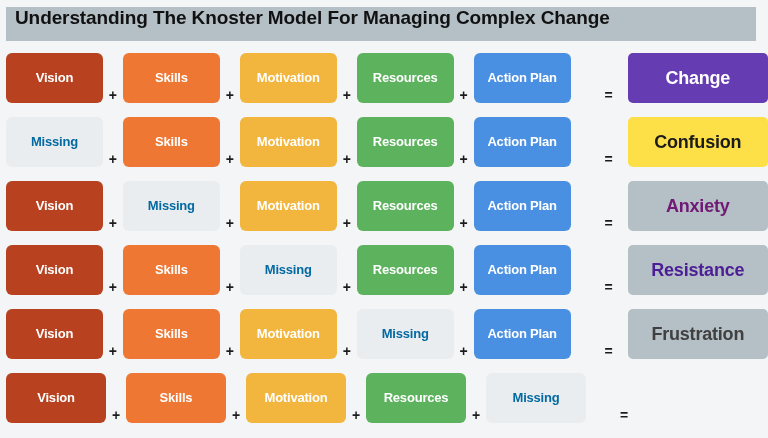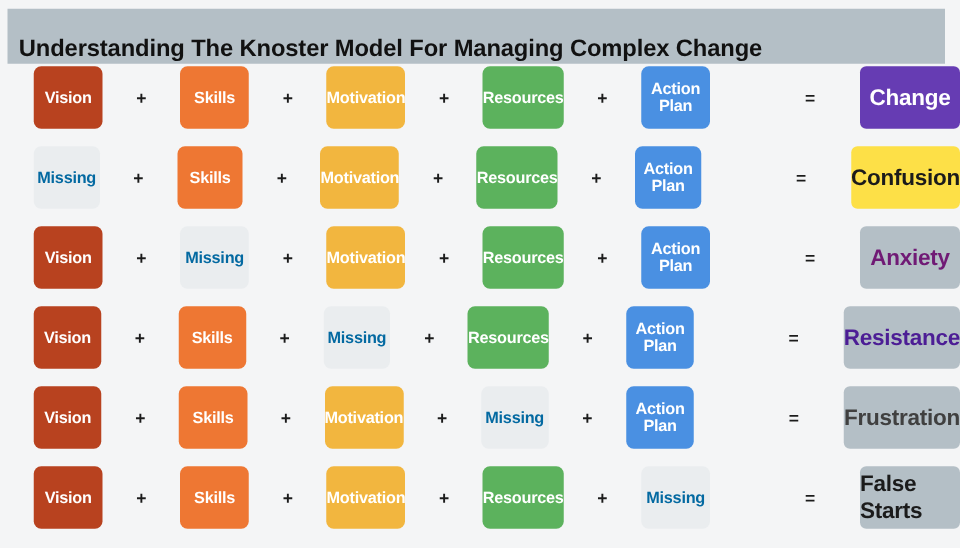--- a/index.html
+++ b/index.html
@@ -19,24 +19,24 @@
     height: 438px;
     background: #f4f5f6;
     box-sizing: border-box;
   }
   
   .title-bar {
     position: absolute;
     left: 6px;
     top: 7px;
     width: 750px;
-    height: 44px;
+    height: 34px;
     background: #b4bfc6;
     display: flex;
-    align-items: flex-end;
+    align-items: flex-start;
     box-sizing: border-box;
     padding-left: 9px;
   }
   .title-text {
     font-size: 19px;
     font-weight: bold;
     color: #111111;
     letter-spacing: -0.1px;
     white-space: nowrap;
     font-family: "Liberation Sans", sans-serif;
@@ -46,22 +46,21 @@
     position: absolute;
     left: 0;
     top: 53px;
     width: 768px;
   }
   .row {
     position: relative;
     height: 50px;
     margin-bottom: 14px;
     display: flex;
-    align-items: center;
-    gap: 21px;
+    align-items: flex-end;
   }
   .box {
     width: 100px;
     height: 50px;
     border-radius: 6px;
     display: flex;
     align-items: center;
     justify-content: center;
     box-sizing: border-box;
     text-align: center;
@@ -277,19 +276,16 @@
         <div class="sep">+</div>
         <div class="box" style="background: rgb(92, 178, 93);">
           <span class="box-label">Resources</span>
         </div>
         <div class="sep">+</div>
         <div class="box missing" style="background: rgb(234, 237, 239);">
           <span class="box-label">Missing</span>
         </div>
         <div class="gap-before-eq"></div>
         <div class="sep eq">=</div>
-        <div class="result-box" style="background: rgb(180, 191, 198);">
-          <span class="result-label" style="color: rgb(27, 27, 27);">False Starts</span>
-        </div>
       </div>
     </div>
 
 </div>
 
 </body></html>

